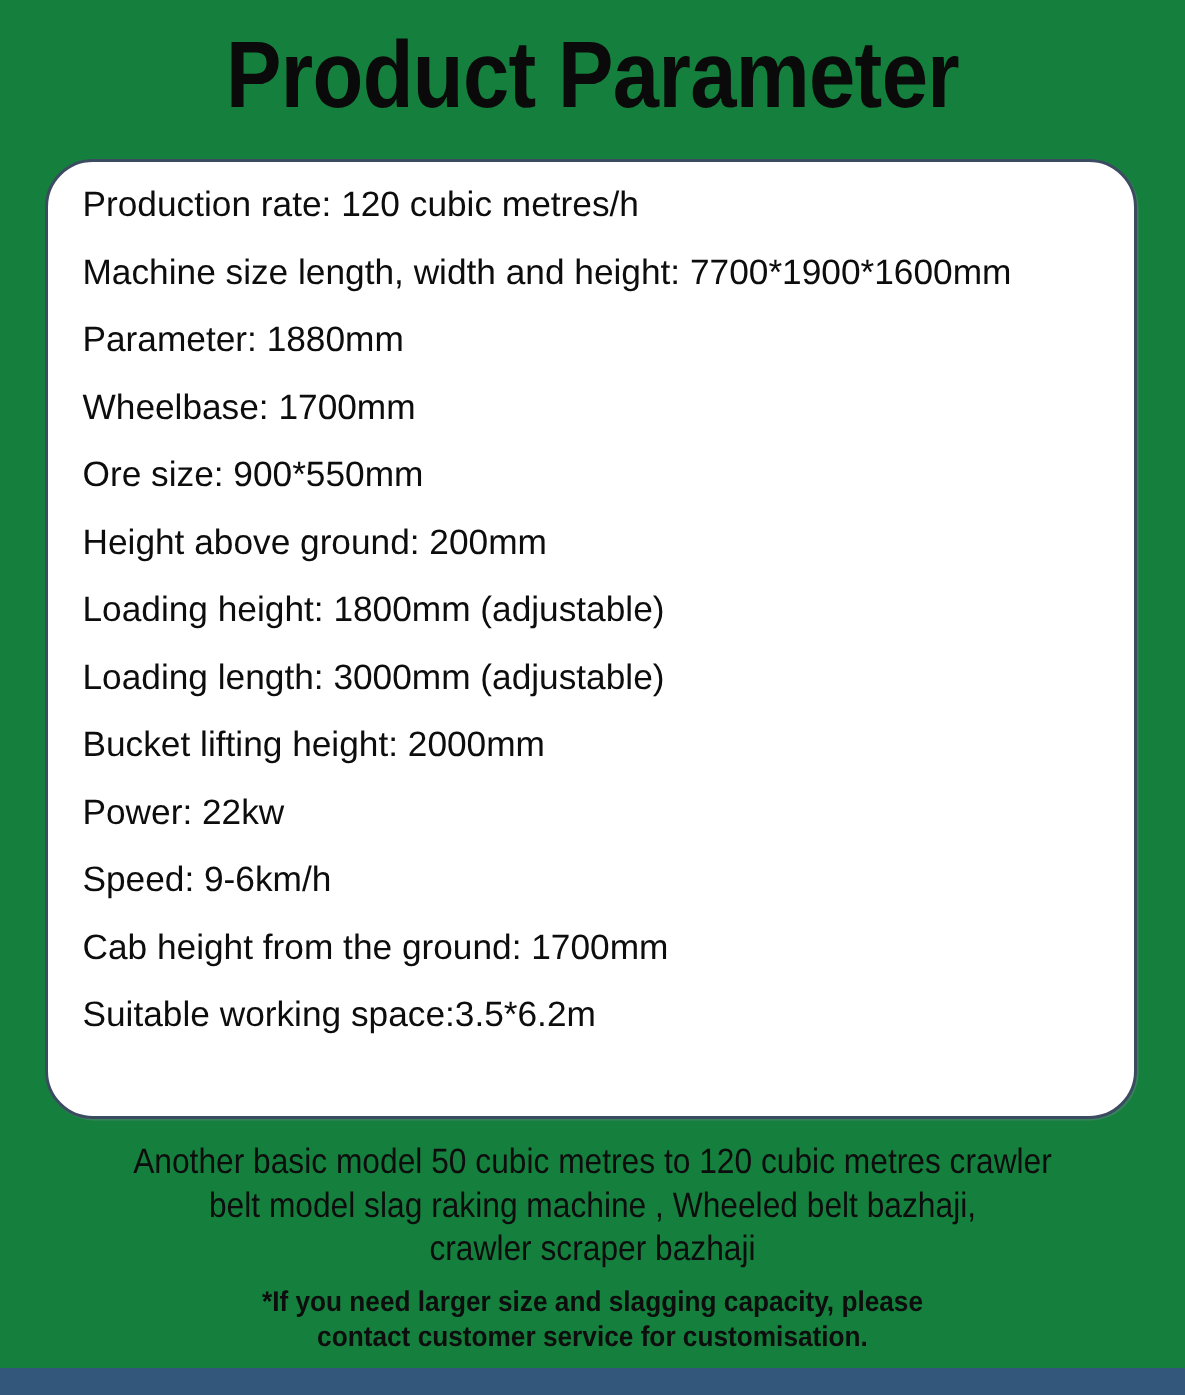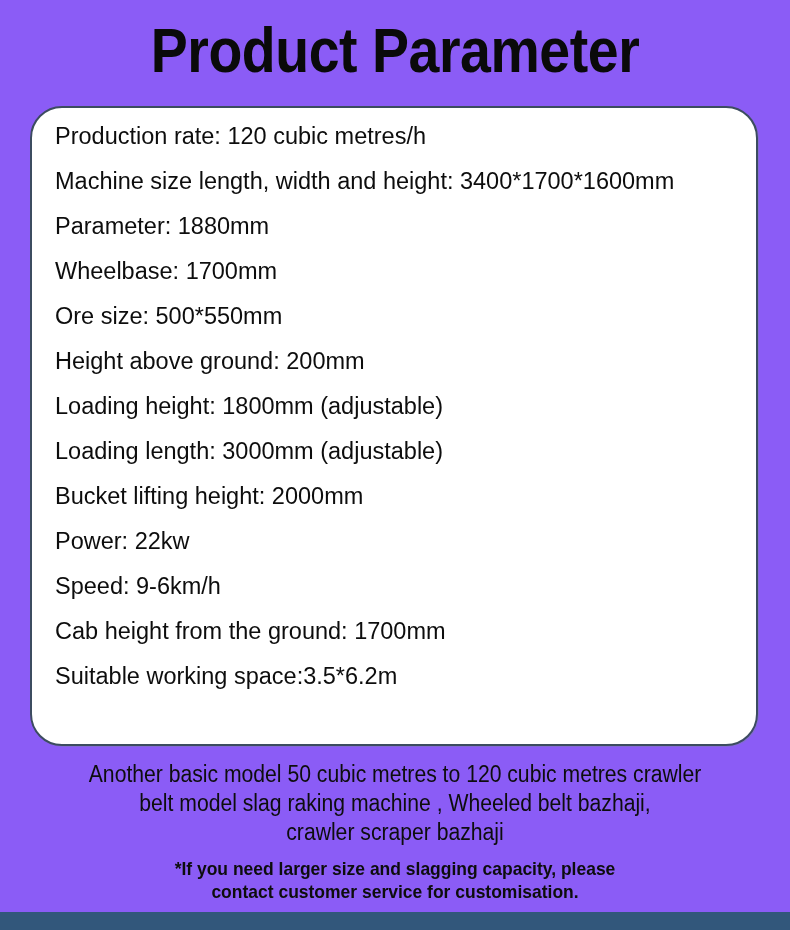--- a/index.html
+++ b/index.html
@@ -13,21 +13,21 @@
     overflow: hidden;
     font-family: "Liberation Sans", sans-serif;
     color: #000000;
     position: relative;
   }
 
   .page {
     position: relative;
     width: 790px;
     height: 930px;
-    background: #8b5cf6;
+    background: #15803d;
     box-sizing: border-box;
   }
 
   
   .title {
     position: absolute;
     left: 0;
     top: 14px;
     width: 790px;
     text-align: center;
@@ -123,24 +123,24 @@
 </head>
 <body>
 
 <div class="page">
 
   <div class="title">Product Parameter</div>
 
   <div class="spec-box">
     <ul class="spec-list">
       <li class="spec-item">Production rate: 120 cubic metres/h</li>
-      <li class="spec-item">Machine size length, width and height: 3400*1700*1600mm</li>
+      <li class="spec-item">Machine size length, width and height: 7700*1900*1600mm</li>
       <li class="spec-item">Parameter: 1880mm</li>
       <li class="spec-item">Wheelbase: 1700mm</li>
-      <li class="spec-item">Ore size: 500*550mm</li>
+      <li class="spec-item">Ore size: 900*550mm</li>
       <li class="spec-item">Height above ground: 200mm</li>
       <li class="spec-item">Loading height: 1800mm (adjustable)</li>
       <li class="spec-item">Loading length: 3000mm (adjustable)</li>
       <li class="spec-item">Bucket lifting height: 2000mm</li>
       <li class="spec-item">Power: 22kw</li>
       <li class="spec-item">Speed: 9-6km/h</li>
       <li class="spec-item">Cab height from the ground: 1700mm</li>
       <li class="spec-item">Suitable working space:3.5*6.2m</li>
     </ul>
   </div>

